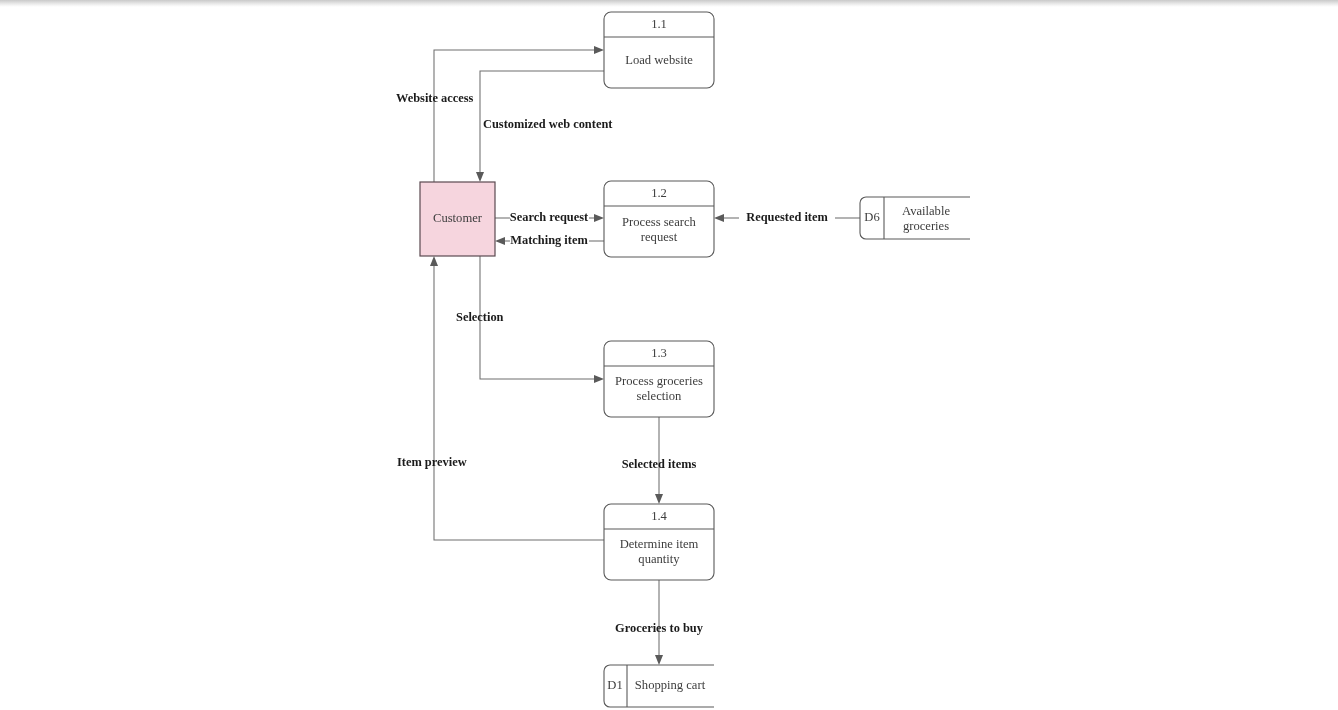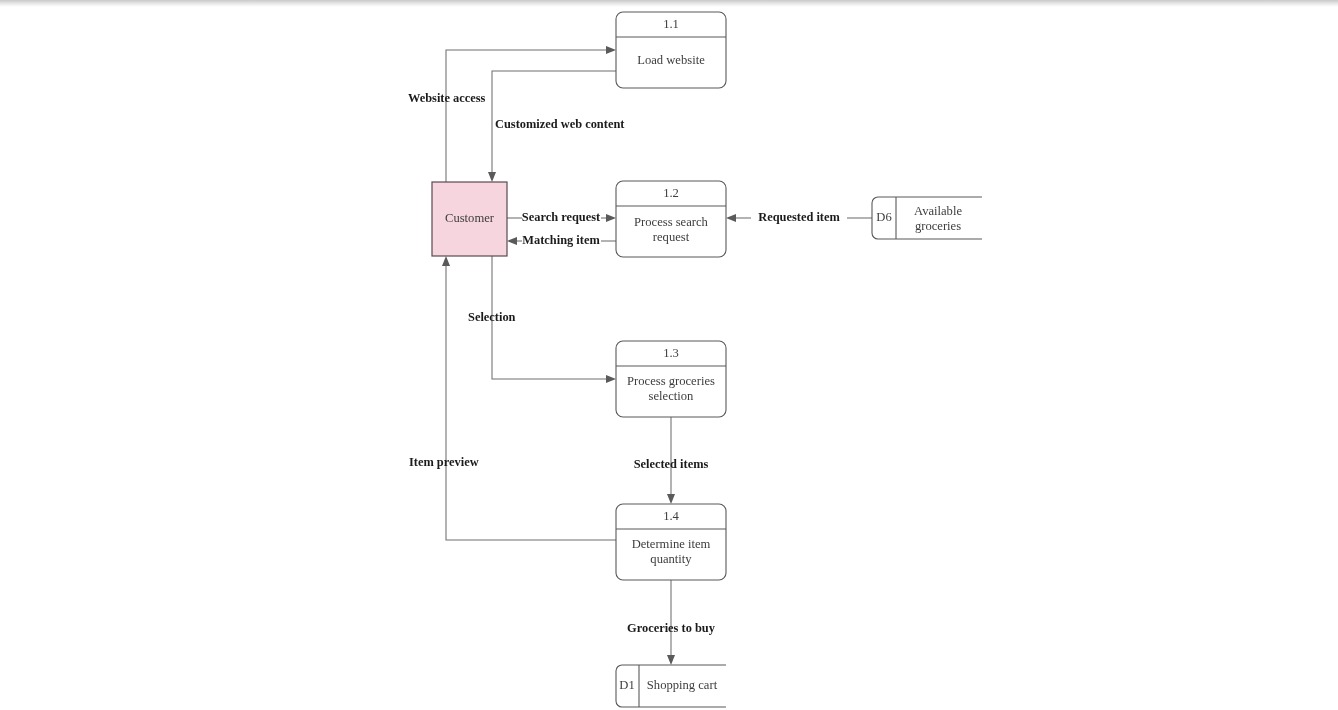--- a/index.html
+++ b/index.html
@@ -16,21 +16,21 @@
   }
   #top-edge-strip {
     position: absolute;
     left: 0; top: 0;
     width: 1338px;
     height: 7px;
     background: linear-gradient(to bottom, #c9c9c9 0%, #e4e4e4 45%, #f7f7f7 80%, #ffffff 100%);
   }
   #diagram-canvas {
     position: absolute;
-    left: 12px; top: 0;
+    left: 0; top: 0;
     width: 1062px;
     height: 710px;
   }
   svg { display: block; }
 
   .proc-rect {
     fill: #ffffff;
     stroke: #595959;
     stroke-width: 1.1;
   }

